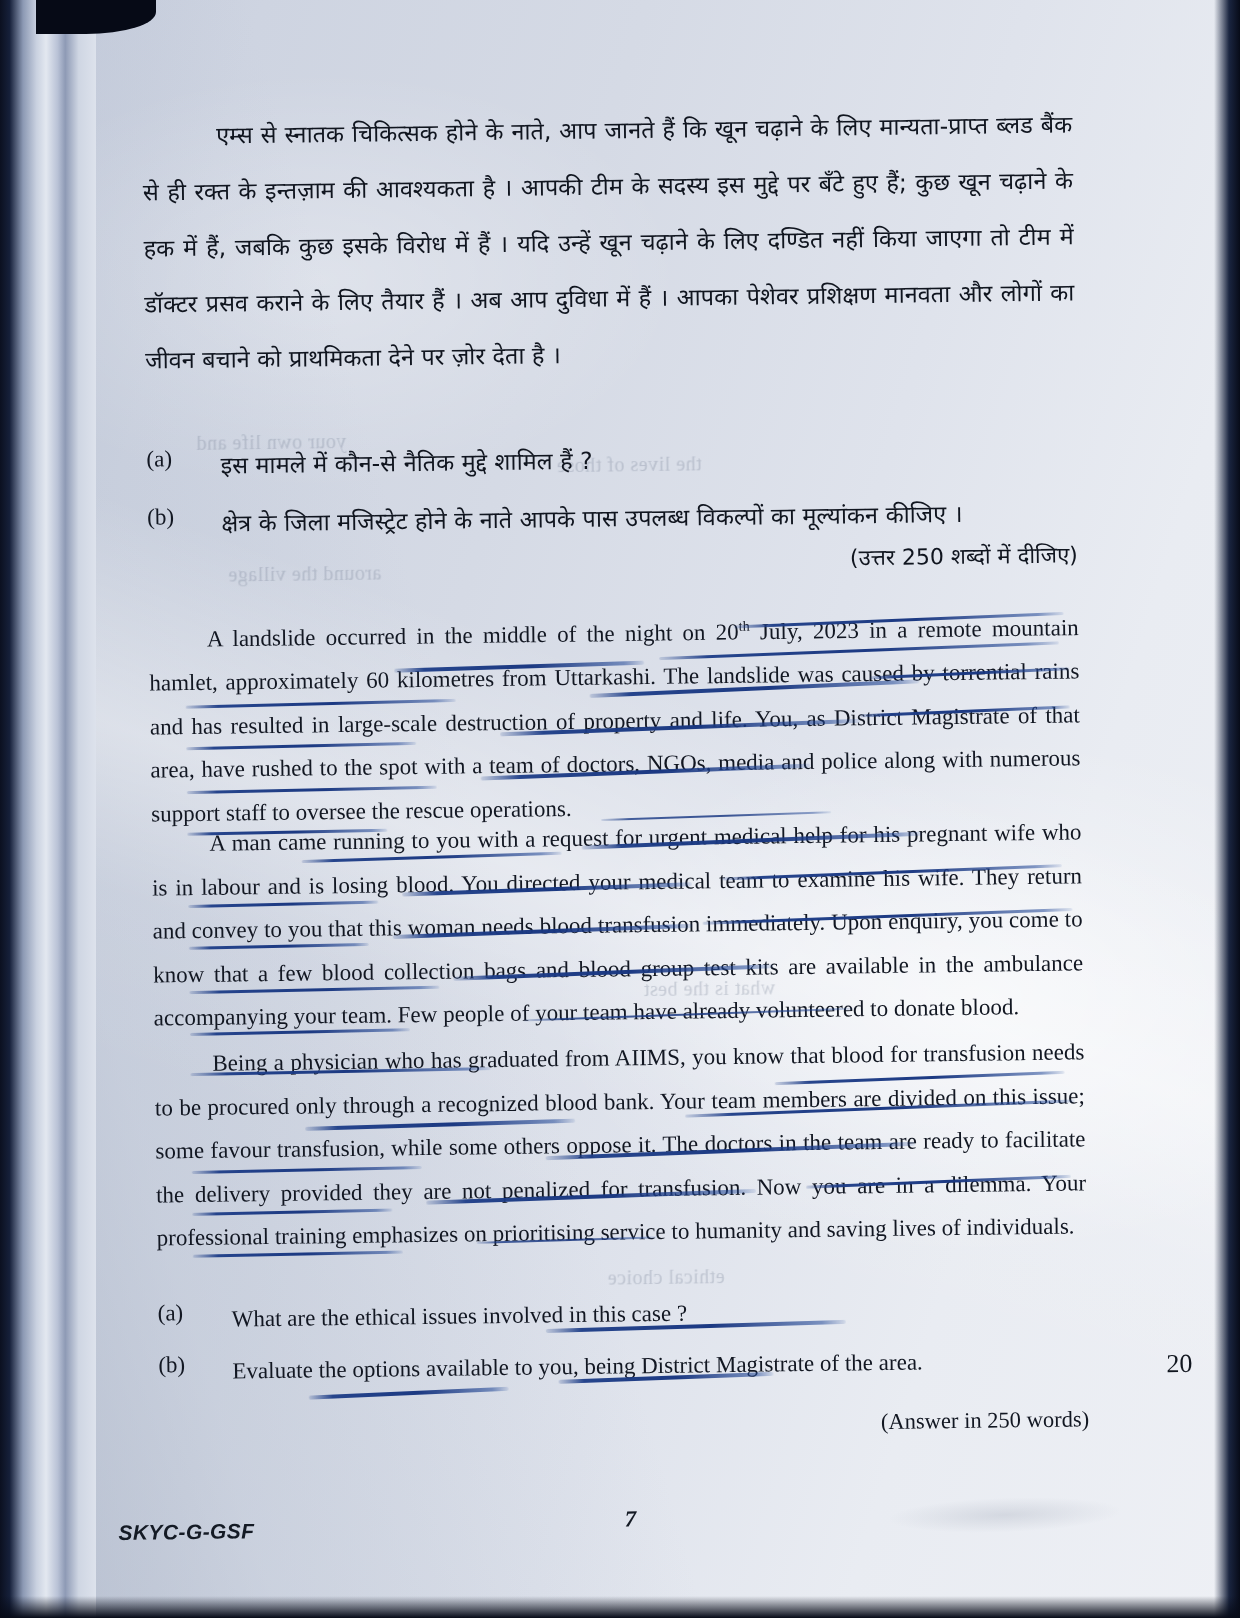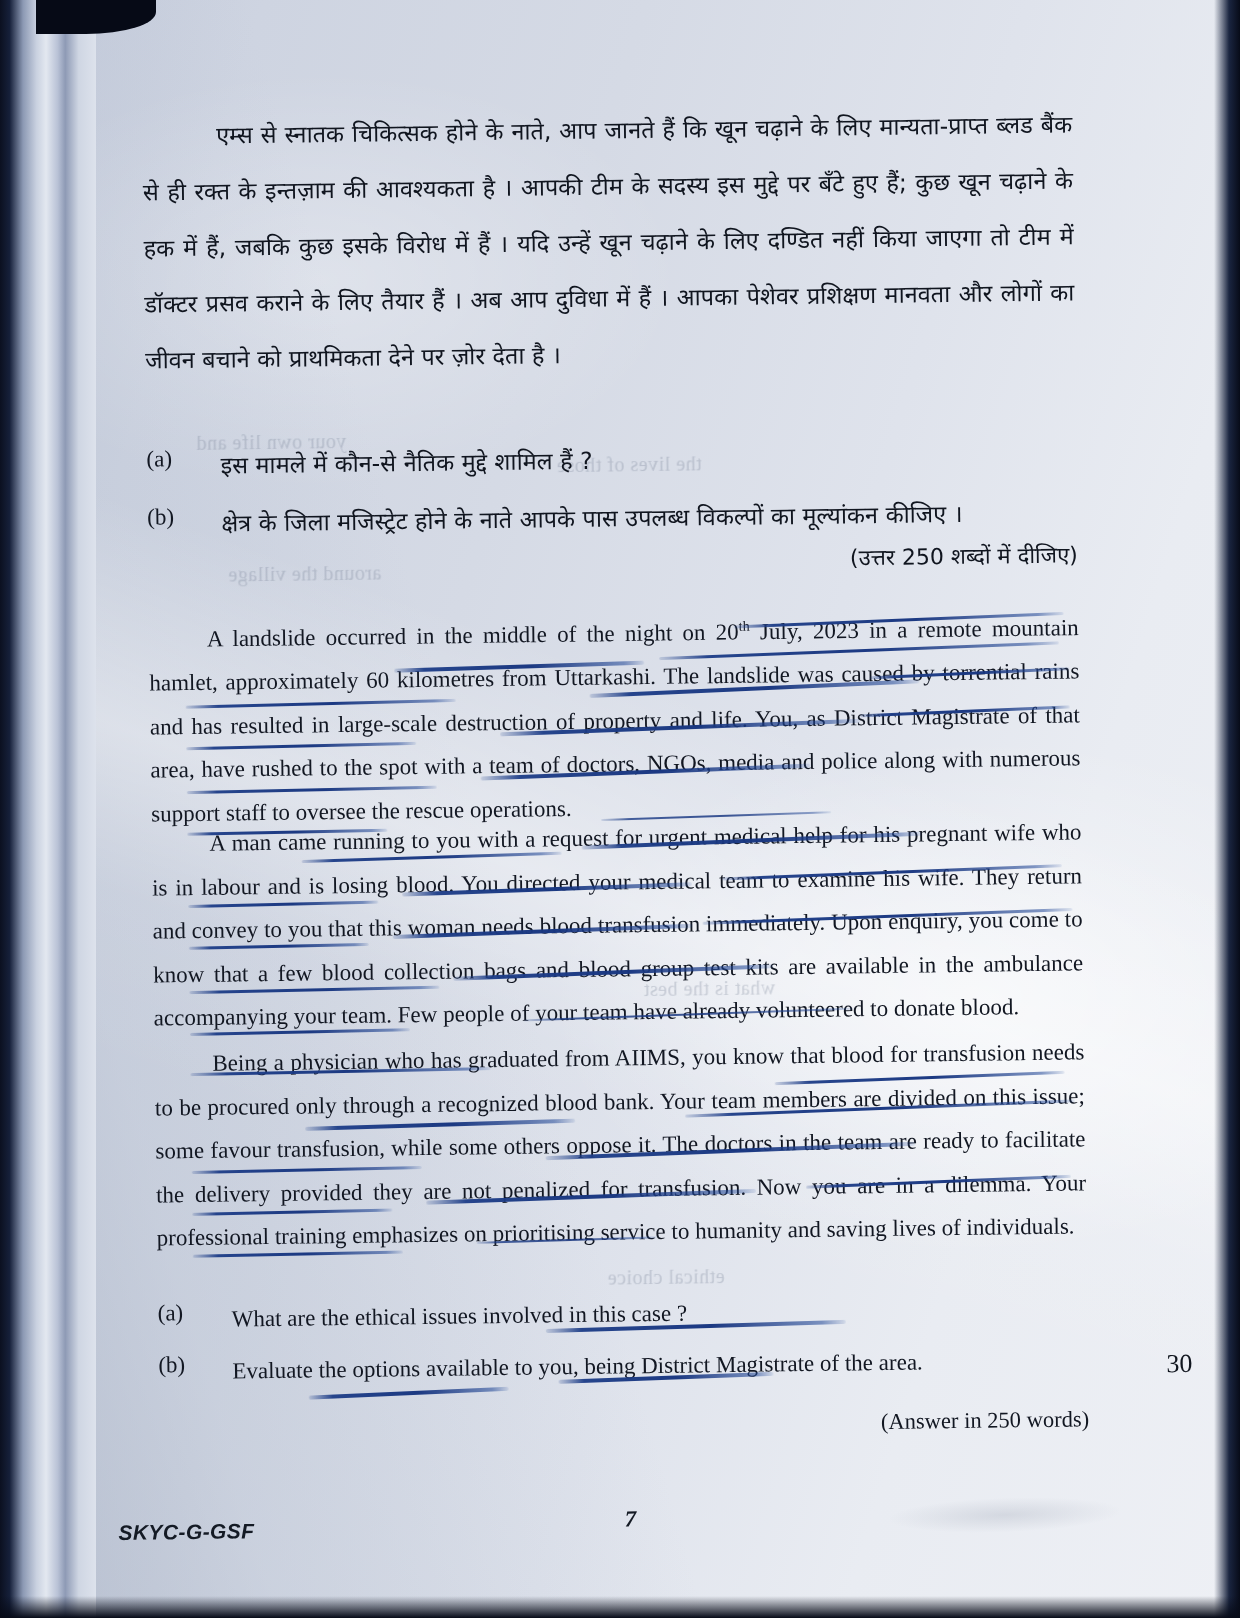--- a/index.html
+++ b/index.html
@@ -269,21 +269,21 @@
       </div>
     </div>
 
     <div class="col" style="top:1348px; width:880px;">
       <div class="qrow">
         <span class="qlab">(b)</span>
         <span class="qtxt-en">Evaluate the options available to you, being District Magistrate of the area.</span>
       </div>
     </div>
 
-    <div class="marks" style="top:1358px;">30</div>
+    <div class="marks" style="top:1358px;">20</div>
 
     <div class="col right-note" style="top:1414px;">(Answer in 250 words)</div>
 
     <div class="footer-code" style="top:1516px;">SKYC-G-GSF</div>
 
     <div class="footer-page" style="top:1508px;">7</div>
 
     <div class="ul" style="left:735px; top:624px;  width:330px; transform:rotate(-1.6deg);"></div>
     <div class="ul thick" style="left:395px; top:665px;  width:250px; transform:rotate(-1.1deg);"></div>
     <div class="ul" style="left:660px; top:654px;  width:400px; transform:rotate(-1.5deg);"></div>

